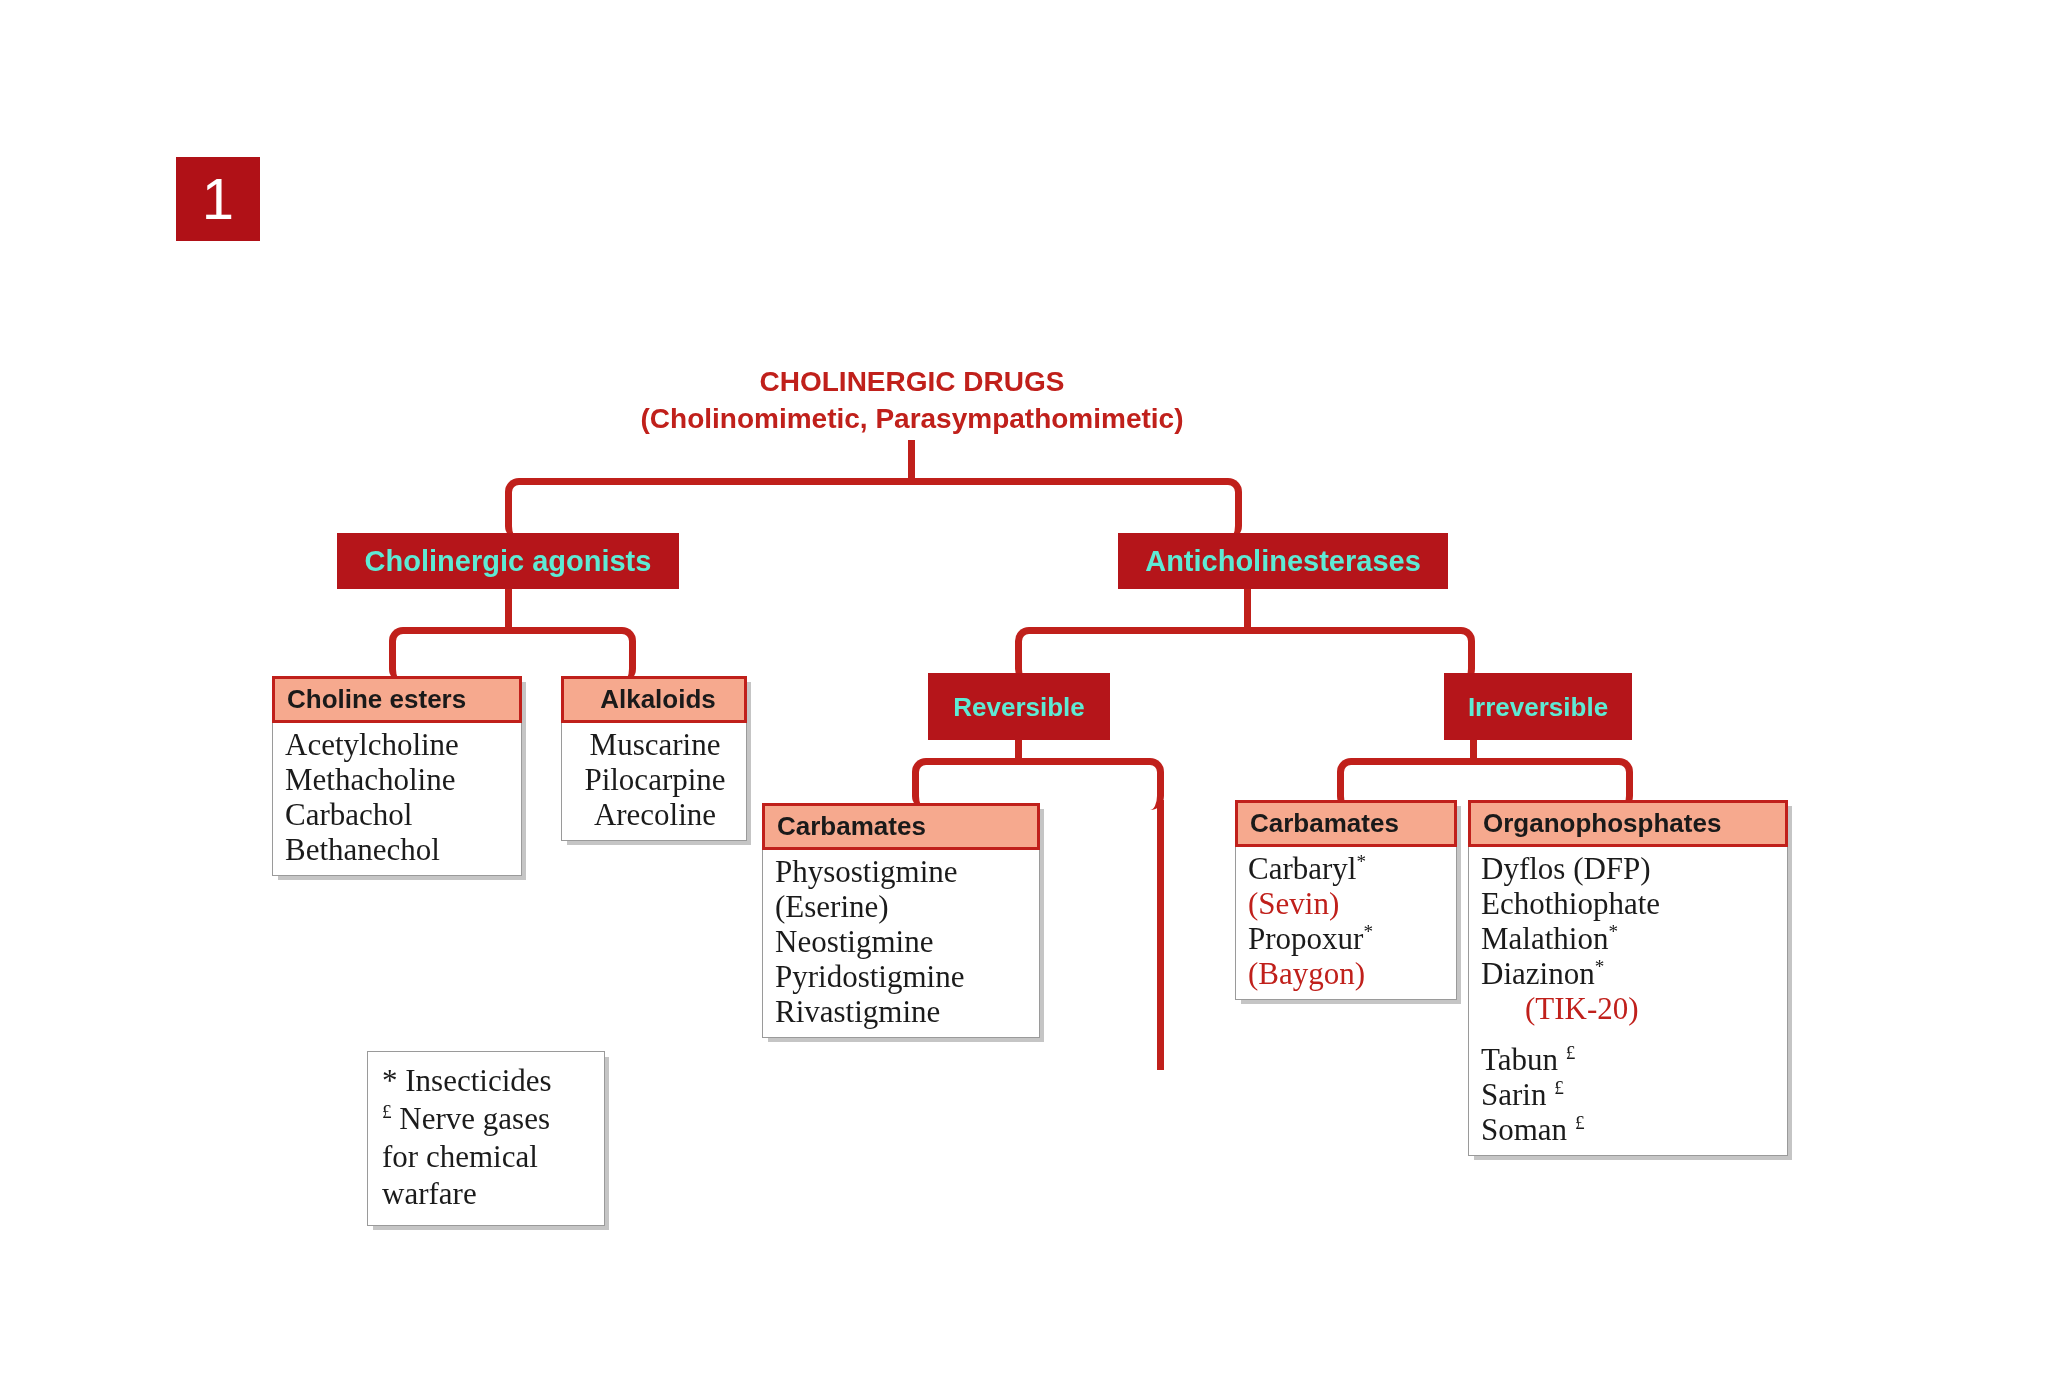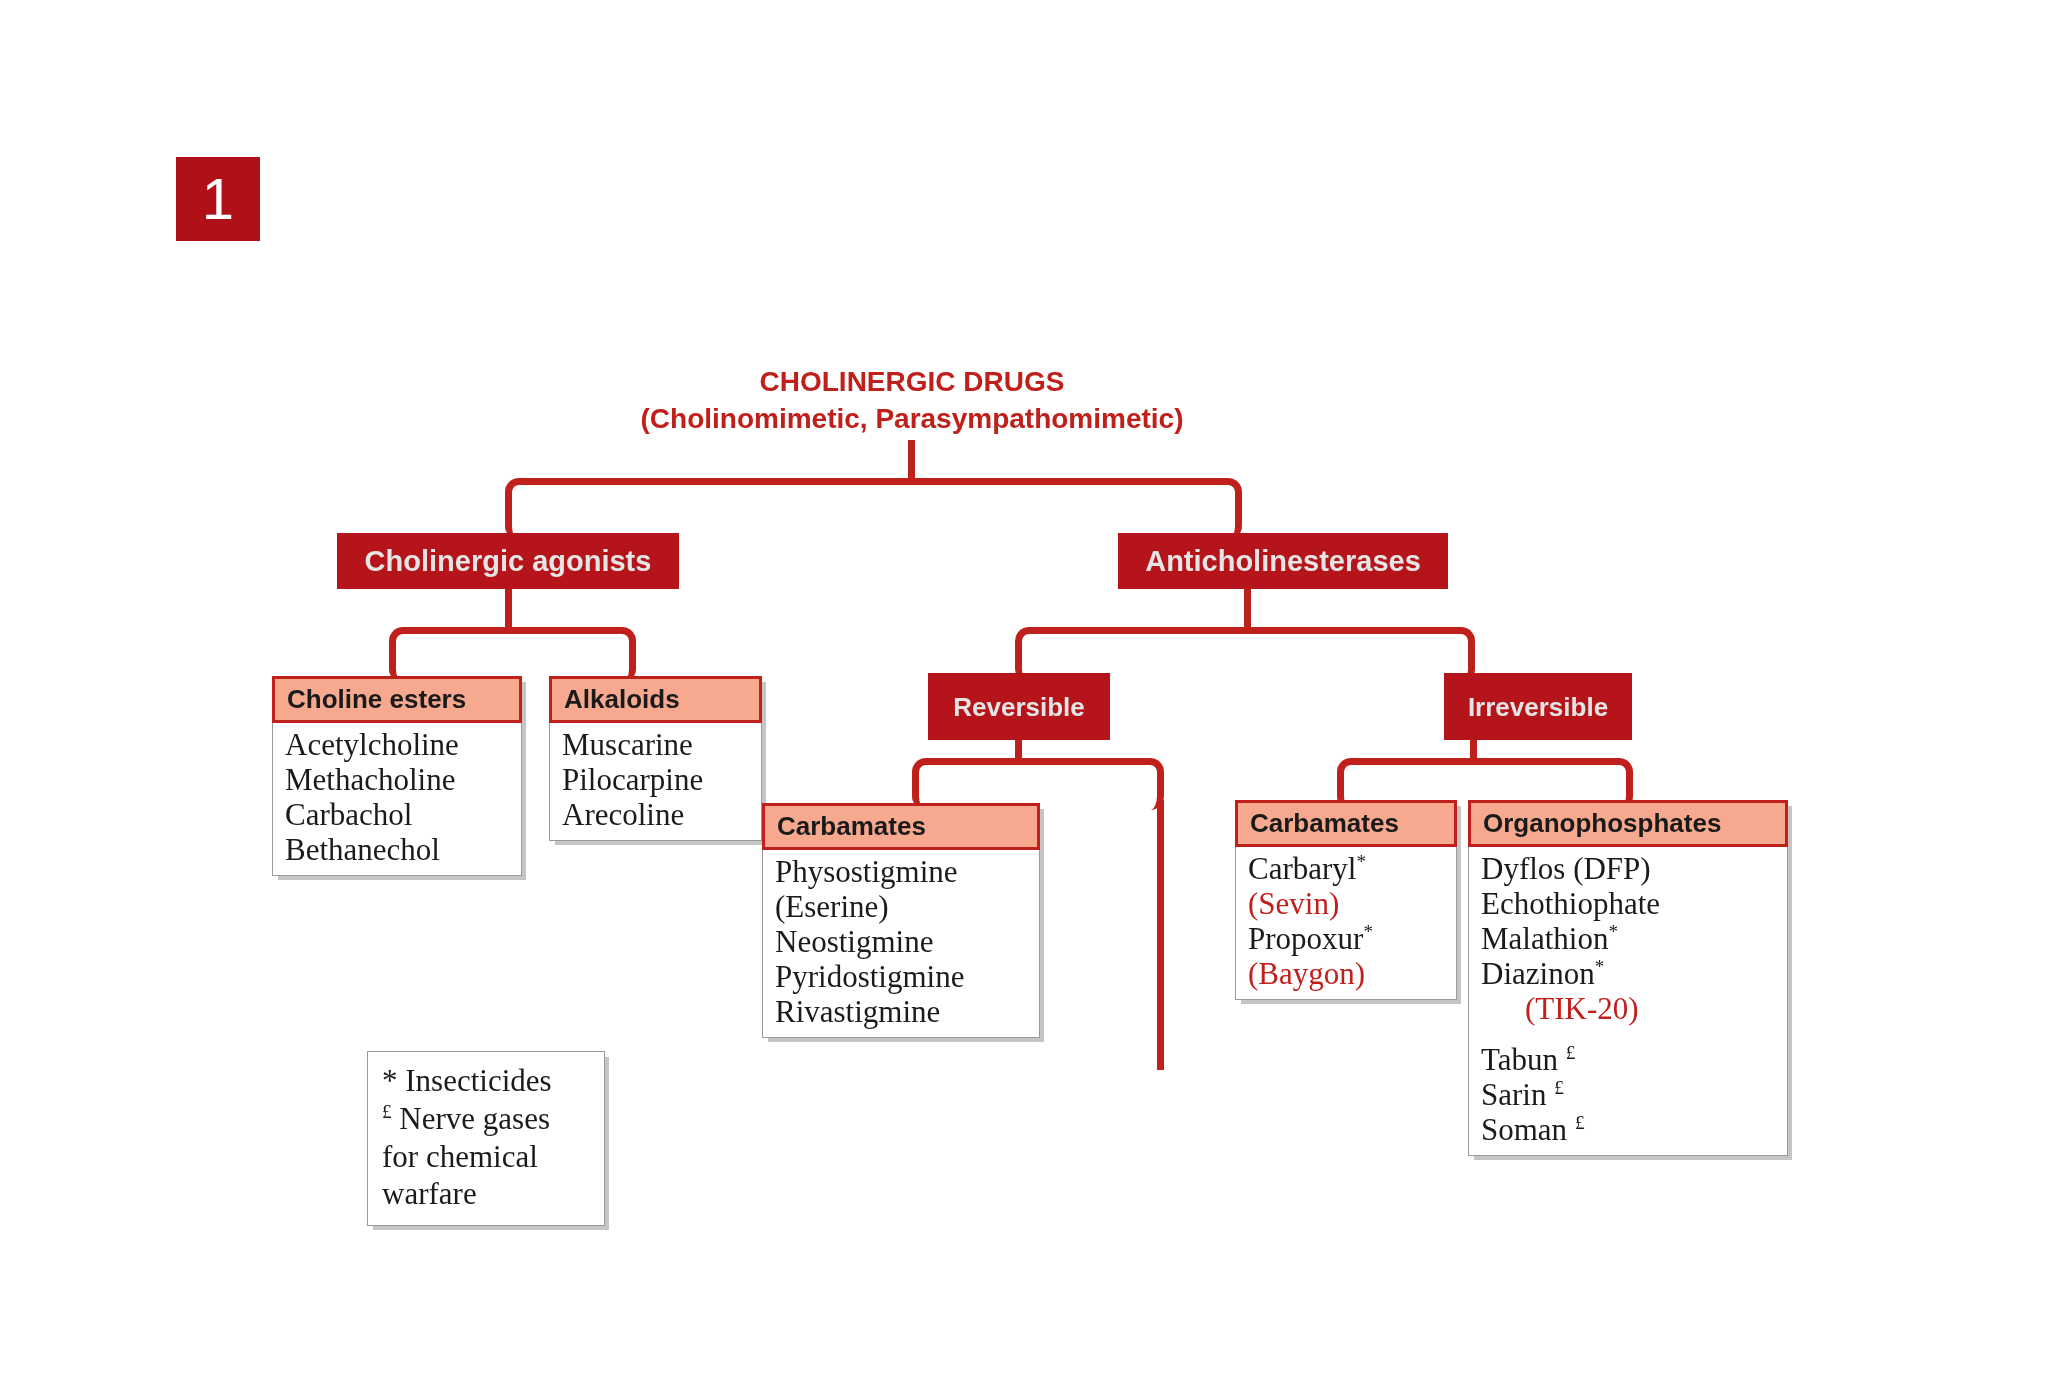--- a/index.html
+++ b/index.html
@@ -64,21 +64,21 @@
     position: absolute;
     border: 7px solid #C0201B;
     border-radius: 14px;
   }
   .elbow-top { border-bottom: none; }
 
   
   .redbox {
     position: absolute;
     background: #B5151A;
-    color: #e5e5e5;
+    color: #5eead4;
     font-family: "Liberation Sans", sans-serif;
     font-weight: bold;
     display: flex;
     align-items: center;
     justify-content: center;
     text-align: center;
     line-height: 1;
     z-index: 3;
   }
   .redbox.lvl2 { font-size: 29px; height: 56px; }
@@ -175,21 +175,21 @@
   <div class="card" style="left:272px; top:676px; width:250px;">
     <div class="card-head">Choline esters</div>
     <div class="card-body">
       <div class="line">Acetylcholine</div>
       <div class="line">Methacholine</div>
       <div class="line">Carbachol</div>
       <div class="line">Bethanechol</div>
     </div>
   </div>
 
-  <div class="card" style="left:549px; top:676px; width:213px;">
+  <div class="card" style="left:561px; top:676px; width:186px;text-align:center;">
     <div class="card-head">Alkaloids</div>
     <div class="card-body">
       <div class="line">Muscarine</div>
       <div class="line">Pilocarpine</div>
       <div class="line">Arecoline</div>
     </div>
   </div>
 
   <div class="card" style="left:762px; top:803px; width:278px;">
     <div class="card-head">Carbamates</div>

